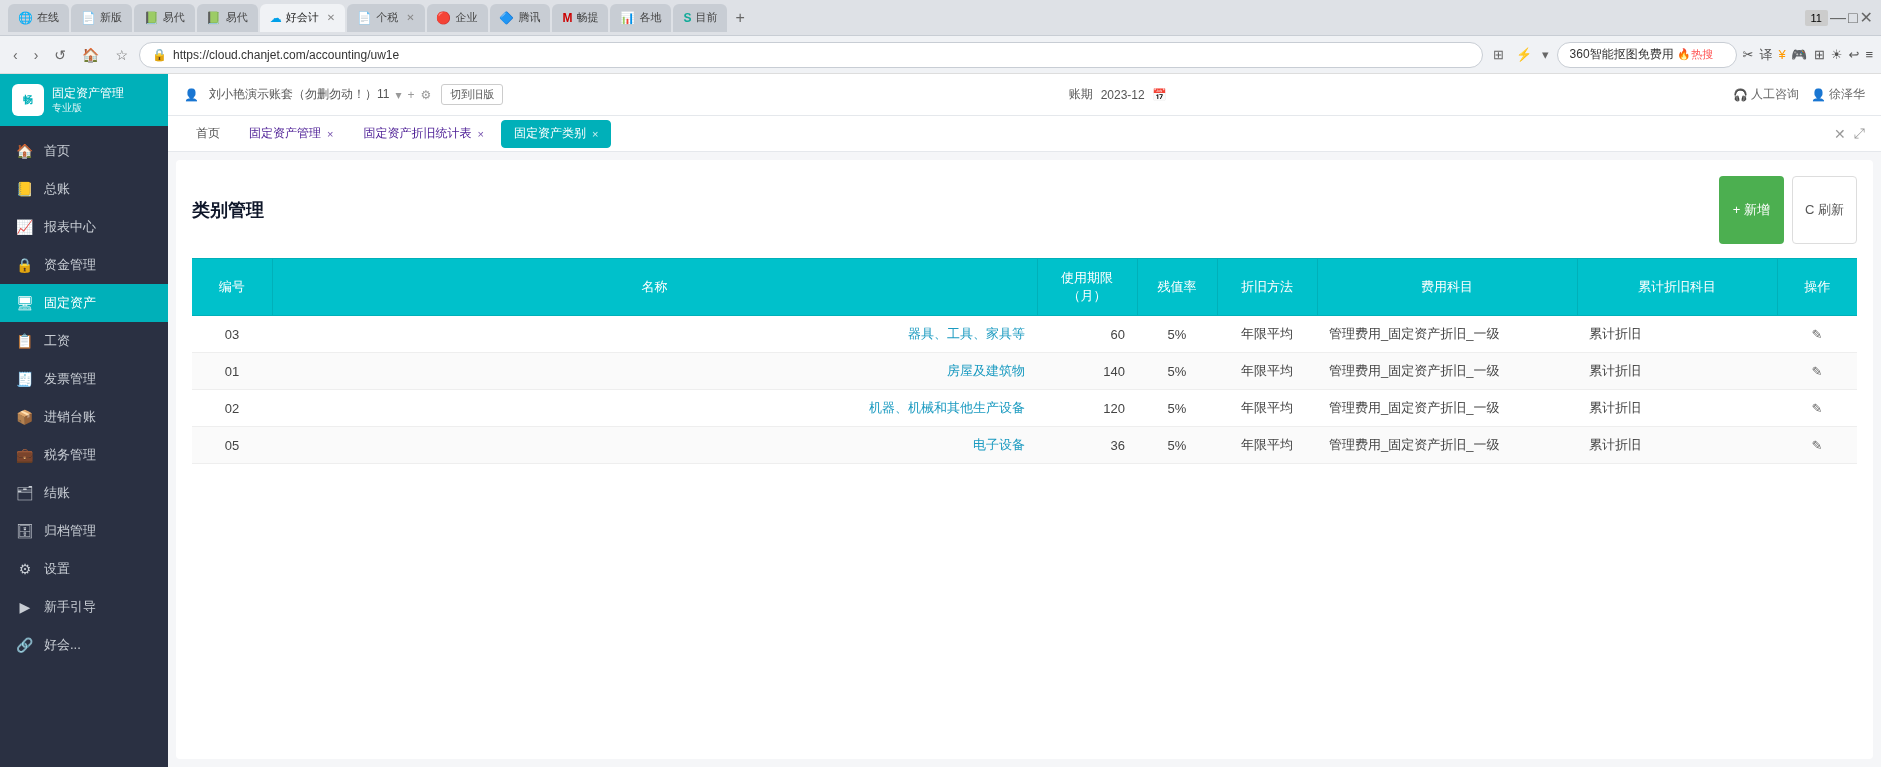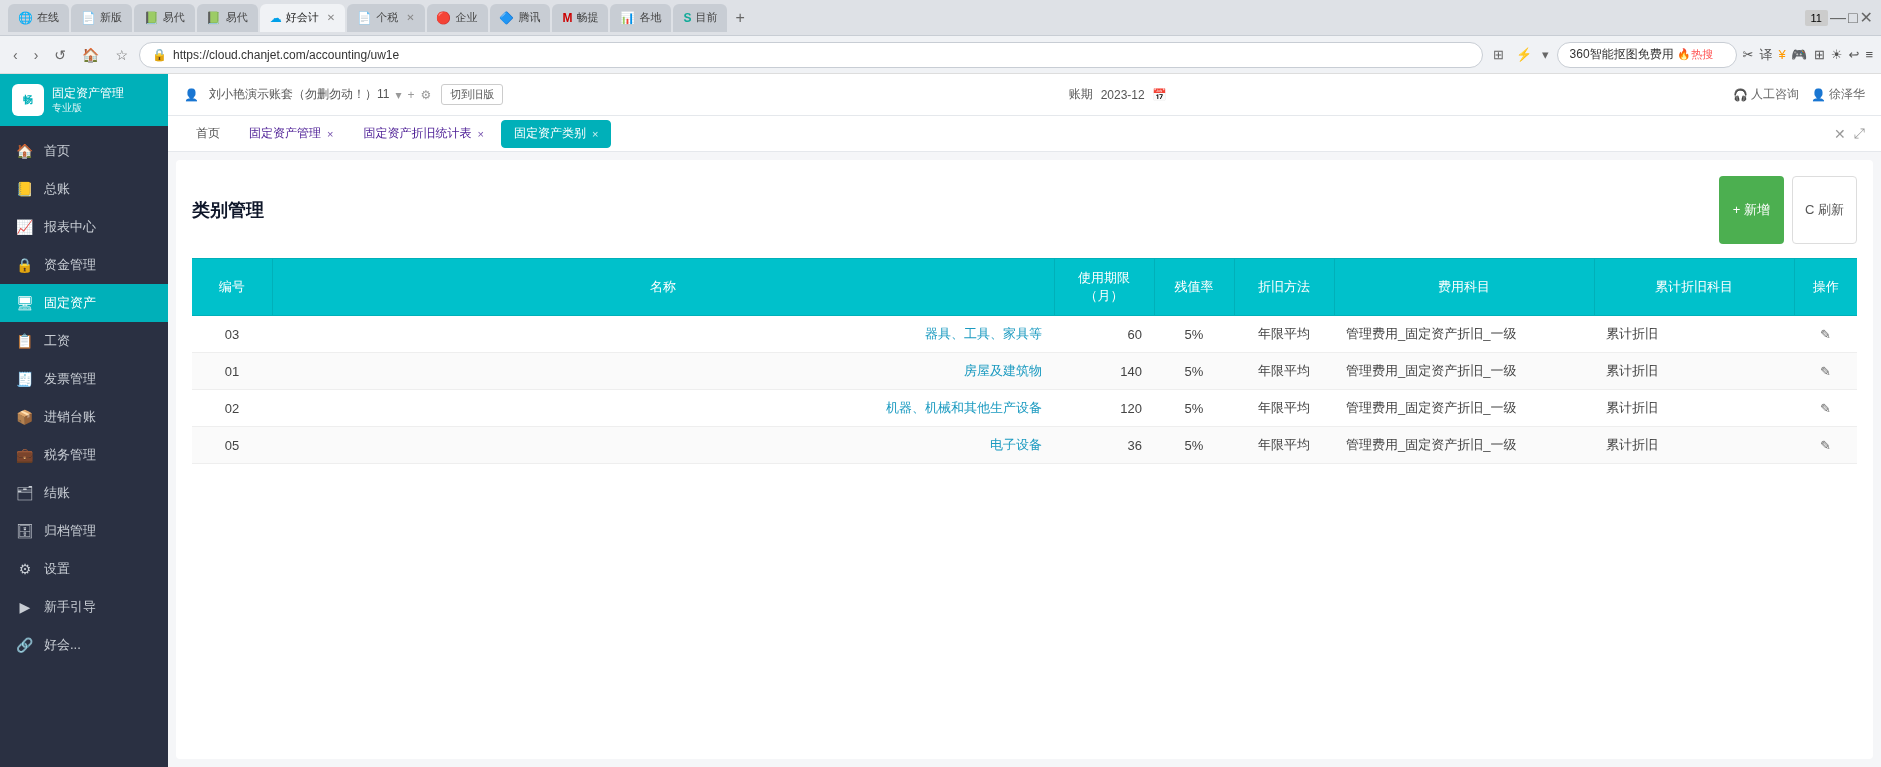--- a/index.html
+++ b/index.html
@@ -345,21 +345,21 @@
       cursor: pointer;
       font-size: 13px;
     }
     .col-id { width: 80px; }
     .col-name { min-width: 180px; margin-left: 20px; }
     .col-period { width: 100px; }
     .col-rate { width: 80px; }
     .col-method { width: 100px; }
     .col-expense { width: 260px; }
     .col-accum { width: 200px; }
-    .col-action { width: 63px; }
+    .col-action { width: 80px; }
 
     
     .win-controls {
       display: flex;
       align-items: center;
       gap: 2px;
       margin-left: 8px;
     }
     .win-ctrl {
       font-size: 16px;

